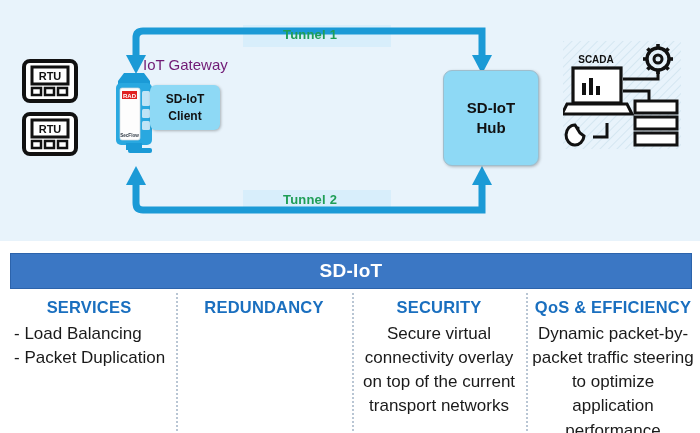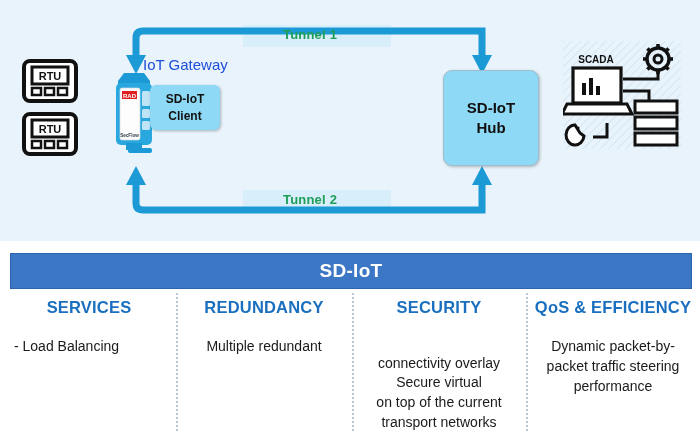--- a/index.html
+++ b/index.html
@@ -52,21 +52,21 @@
     background:#8ed9f5;border-radius:6px;
     box-shadow:1px 1px 3px rgba(0,0,0,.28);
     display:flex;flex-direction:column;align-items:center;justify-content:center;
     color:#111;font-weight:bold;font-size:12px;line-height:1.35;text-align:center;
     z-index:6;
   }
 
   
   .gw-label{
     position:absolute;left:143px;top:56px;
-    font-size:15px;color:#1d4ed8;white-space:nowrap;
+    font-size:15px;color:#701a75;white-space:nowrap;
   }
 
   
   .rad-device{position:absolute;left:110px;top:72px;width:48px;height:86px;z-index:5;}
 
   
   .rtu{position:absolute;left:22px;width:56px;height:44px;}
   #rtu-1{top:59px;}
   #rtu-2{top:112px;}
 
@@ -91,28 +91,28 @@
     display:flex;
   }
   .col{
     position:relative;
     display:flex;flex-direction:column;align-items:center;
     padding:0 6px;
     box-sizing:border-box;
   }
   #col-0{width:176px;padding-left:8px;}
   #col-1{width:176px;align-items:center;}
-  #col-2{width:174px;justify-content:space-between;}
+  #col-2{width:174px;}
   #col-3{width:174px;}
   .col .col-head{
     color:#1a6fbf;font-weight:bold;font-size:16.5px;
     letter-spacing:.2px;white-space:nowrap;margin-top:3px;
   }
   .col .col-body{
-    margin-top:20px;font-size:14px;color:#1a1a1a;
+    margin-top:5px;font-size:17px;color:#1a1a1a;
     line-height:1.42;text-align:center;
   }
   .col.left-align .col-body{text-align:left;align-self:flex-start;padding-left:6px;}
   .col-divider{
     position:absolute;top:-2px;left:0;width:0;height:138px;
     border-left:2px dotted #b9c6d4;
   }
 </style>
 </head>
 <body>
@@ -253,47 +253,48 @@
   <div class="title-bar">
     <span class="title-text">SD-IoT</span>
   </div>
 
   <div class="columns">
 
     <div class="col left-align" id="col-0">
       <div class="col-head">SERVICES</div>
       <div class="col-body">
         <div>- Load Balancing</div>
+        <div>- Packet Duplication</div>
       </div>
     </div>
 
     <div class="col" id="col-1">
       <div class="col-divider"></div>
       <div class="col-head">REDUNDANCY</div>
       <div class="col-body">
-        <div>Multiple redundant</div>
       </div>
     </div>
 
     <div class="col" id="col-2">
       <div class="col-divider"></div>
       <div class="col-head">SECURITY</div>
       <div class="col-body">
+        <div>Secure virtual</div>
         <div>connectivity overlay</div>
-        <div>Secure virtual</div>
         <div>on top of the current</div>
         <div>transport networks</div>
       </div>
     </div>
 
     <div class="col" id="col-3">
       <div class="col-divider"></div>
       <div class="col-head">QoS &amp; EFFICIENCY</div>
       <div class="col-body">
         <div>Dynamic packet-by-</div>
         <div>packet traffic steering</div>
+        <div>to optimize application</div>
         <div>performance</div>
       </div>
     </div>
 
   </div>
 
 </div>
 
 </body></html>

